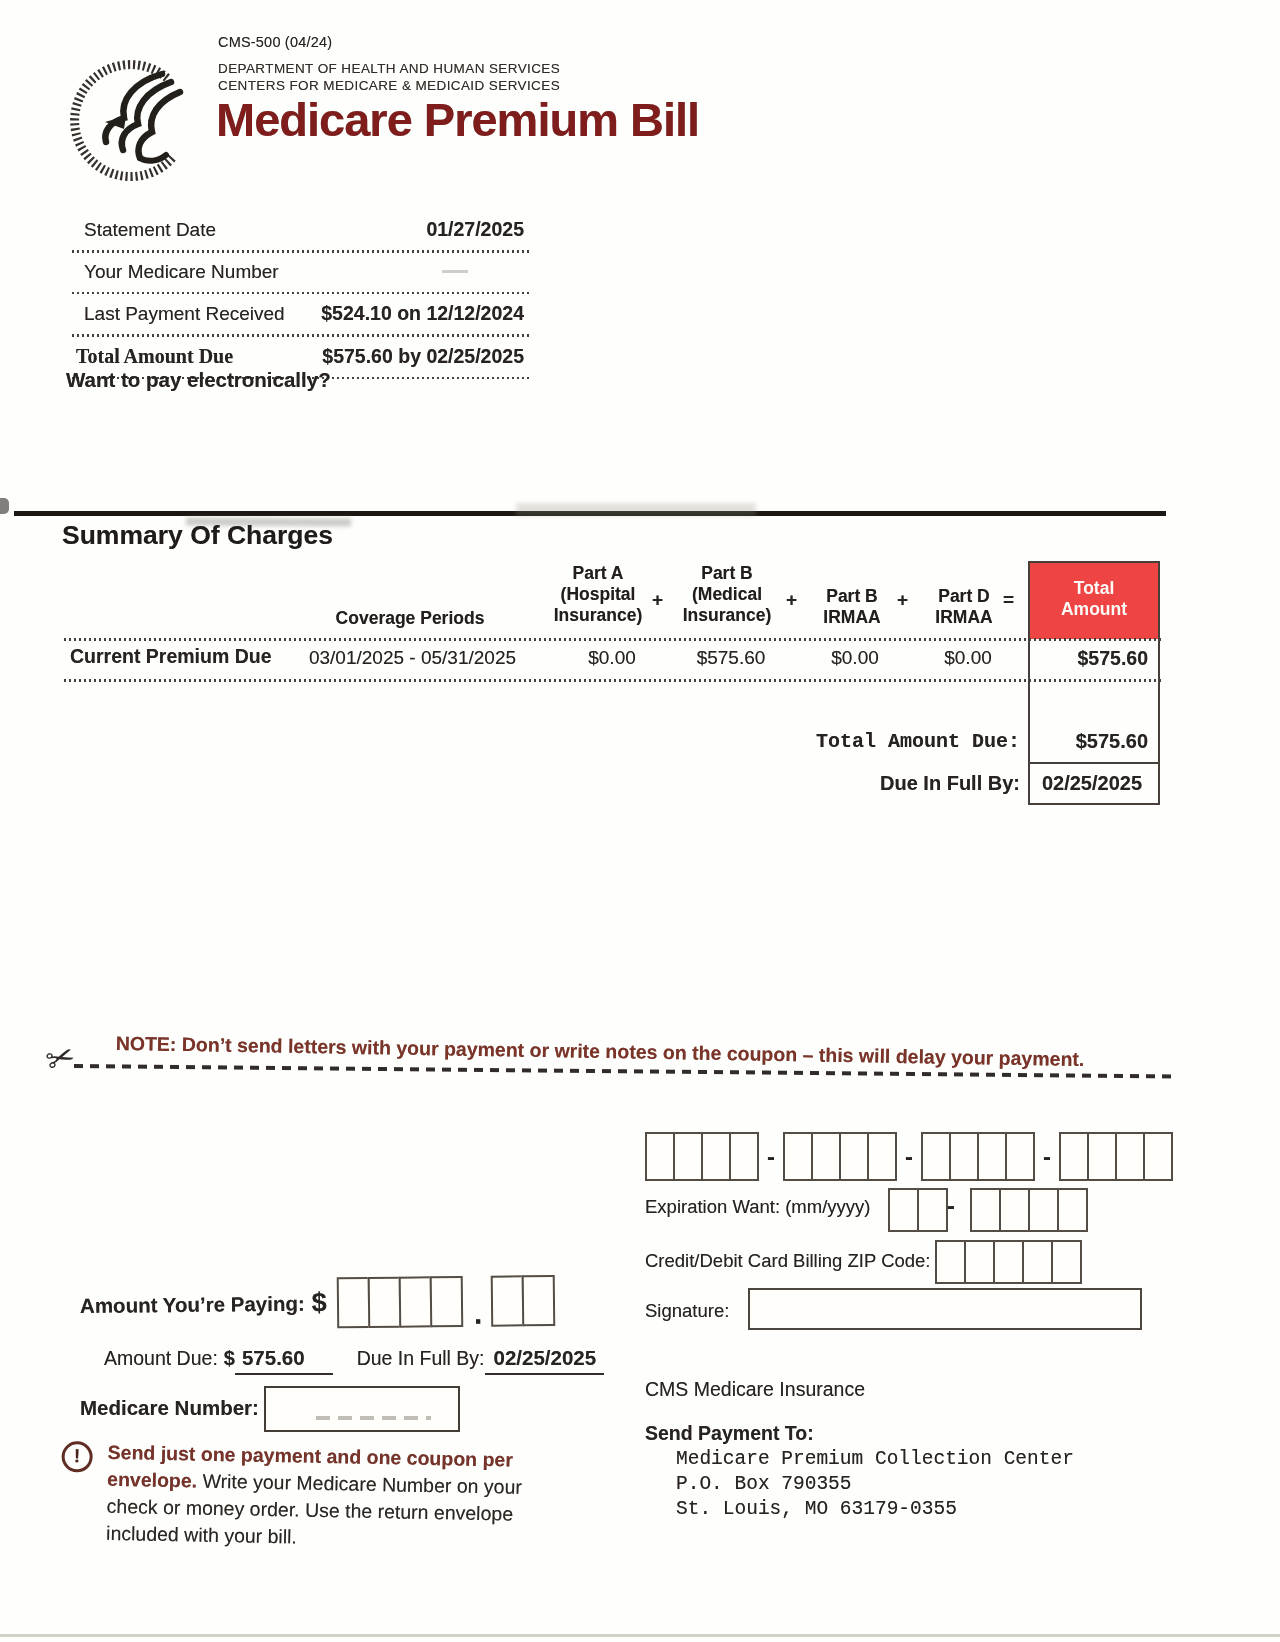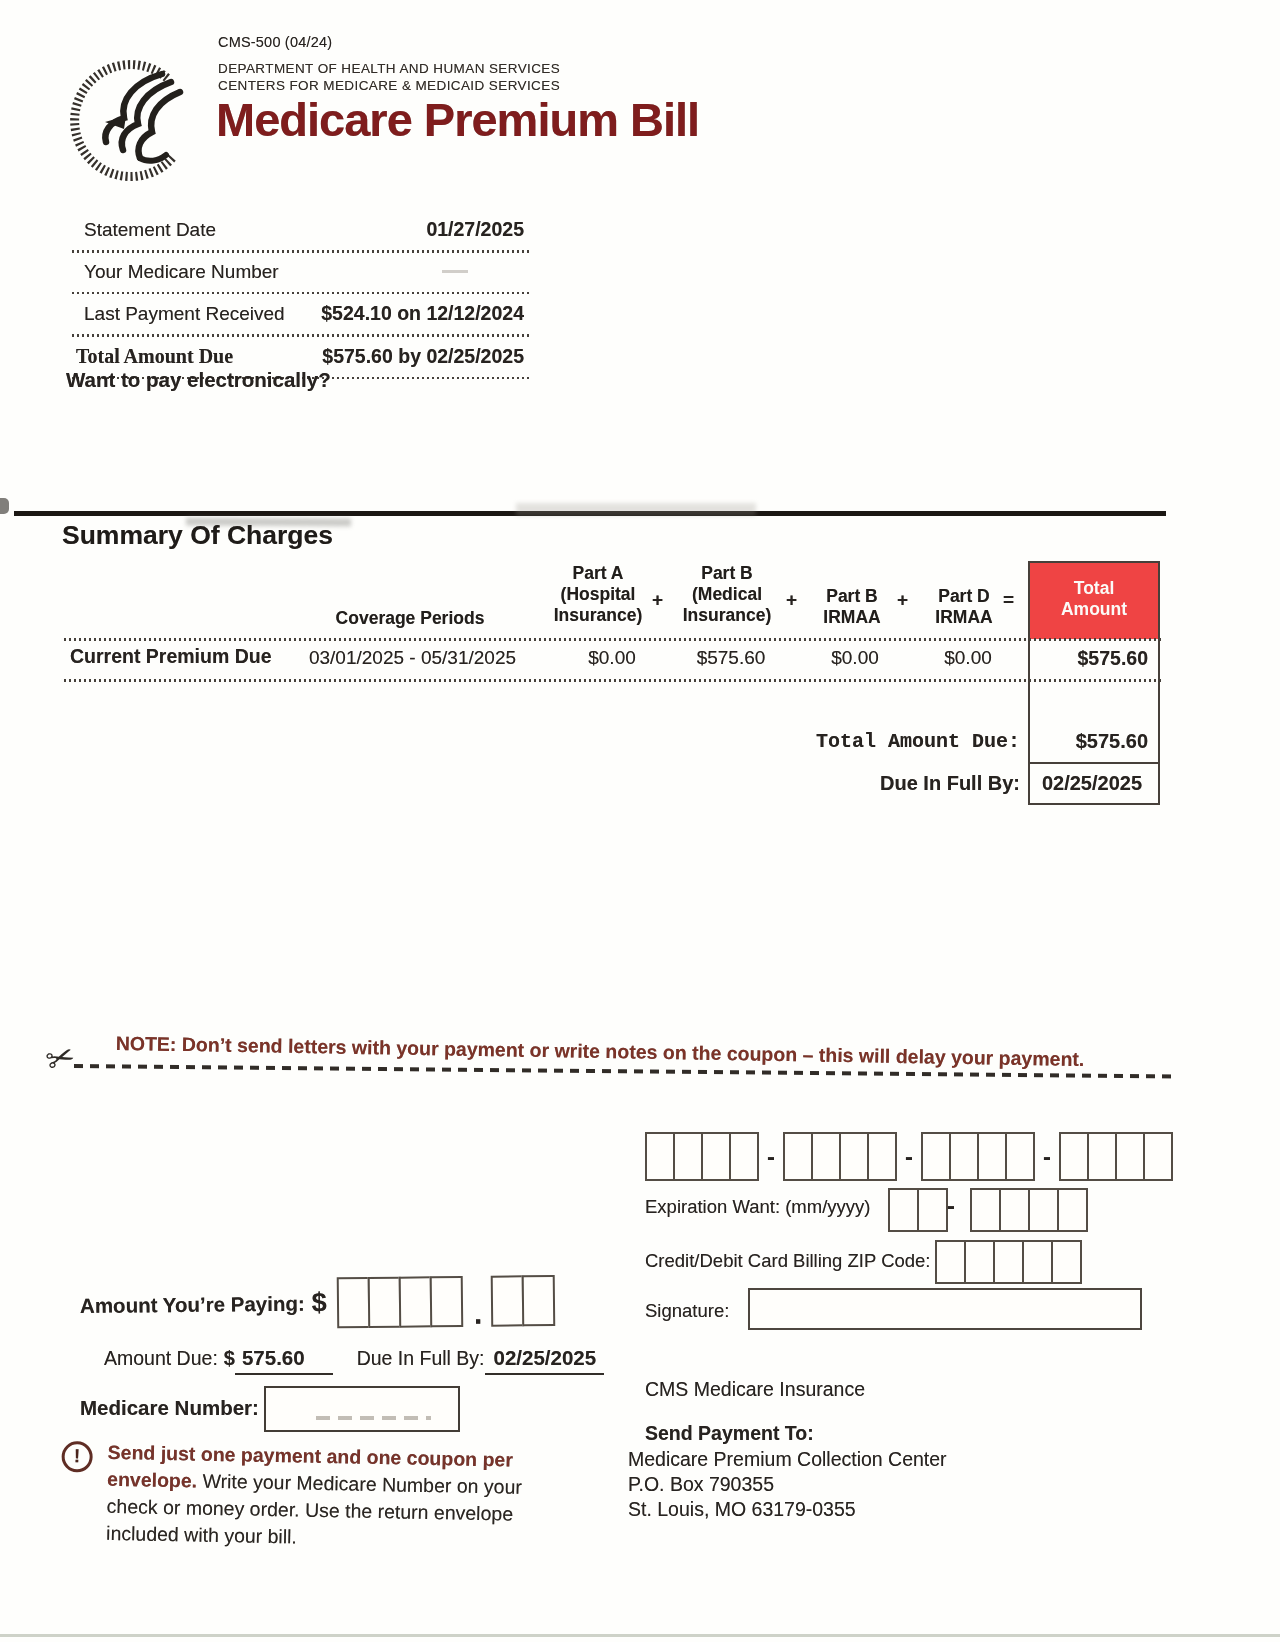--- a/index.html
+++ b/index.html
@@ -94,21 +94,21 @@
   .exp-dash{left:947px;top:1192px;font-size:24px;font-weight:bold;}
   .exp-cells4{left:970px;top:1188px;}
   .zip-label{left:645px;top:1250px;font-size:18.5px;}
   .zip-cells{left:935px;top:1240px;}
   .sig-label{left:645px;top:1300px;font-size:18.5px;}
   .sig-box{left:748px;top:1288px;width:394px;height:42px;border:2px solid #4d463f;background:#fffefb;box-sizing:border-box;}
   .cash-line{left:645px;top:1350px;width:520px;font-size:19.5px;}
   .cash-line b{font-size:20px;}
   .payable{left:645px;top:1378px;font-size:19.5px;}
   .send-h{left:645px;top:1422px;font-size:19.5px;font-weight:bold;}
-  .addr{left:628px;font-size:19.5px;}
+  .addr{left:676px;font-size:19.5px;font-family:Liberation Mono, monospace;}
   .addr1{top:1448px;} .addr2{top:1473px;} .addr3{top:1498px;}
 
   
   .pay-row{left:80px;top:1280px;display:flex;align-items:center;transform:rotate(-.6deg);transform-origin:left center;}
   .pay-lbl{font-size:20.5px;font-weight:bold;}
   .dollar{font-size:27px;font-weight:bold;margin:0 10px 0 7px;}
   .dec-point{font-size:30px;font-weight:bold;align-self:flex-end;line-height:1;margin:0 9px -2px 11px;}
   .due-row{left:80px;top:1346px;display:flex;align-items:baseline;white-space:nowrap;}
   .due-row .rl{font-size:19.5px;margin-left:24px;}
   .due-row .cur{font-size:20px;font-weight:bold;margin-left:6px;}

